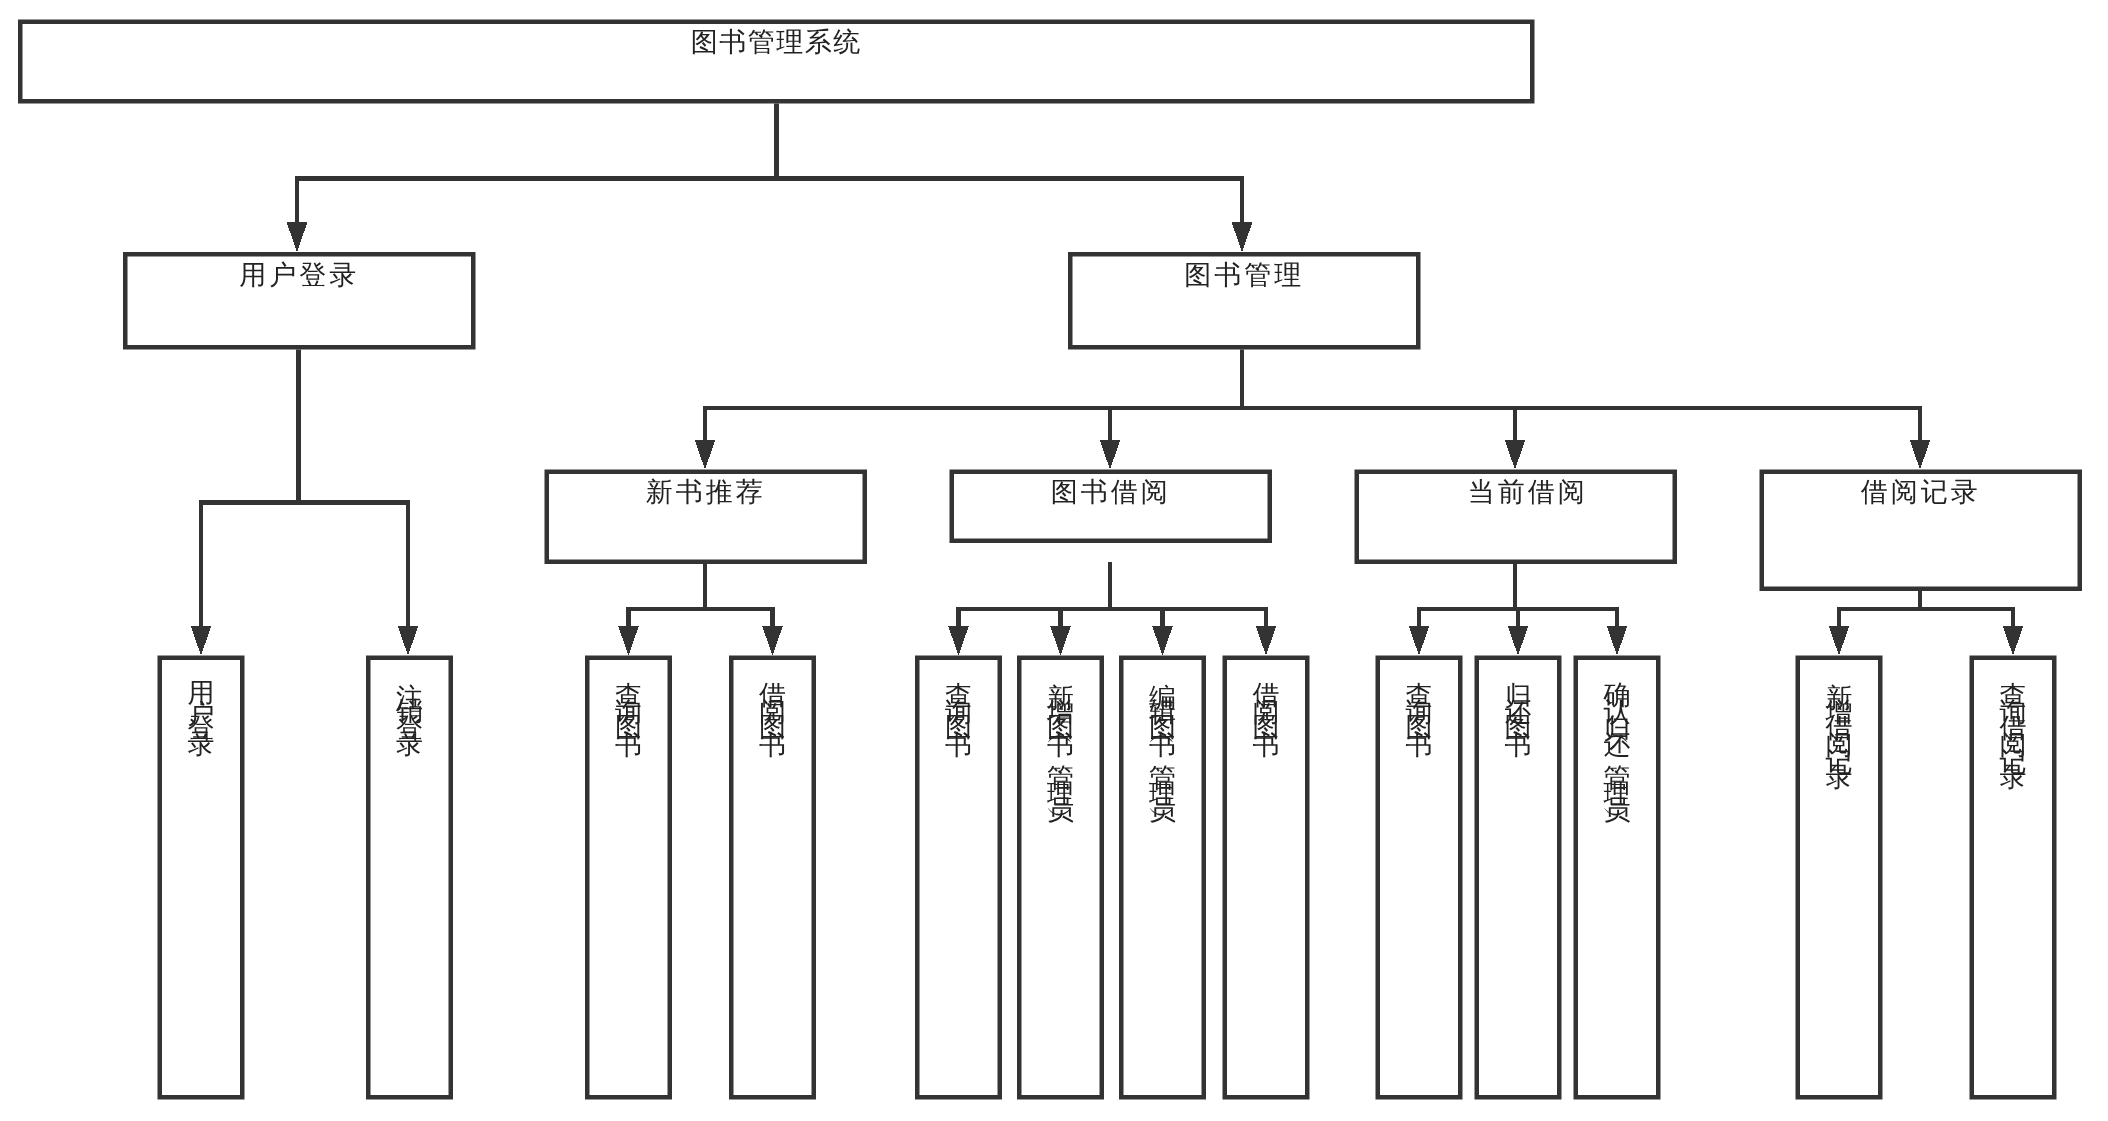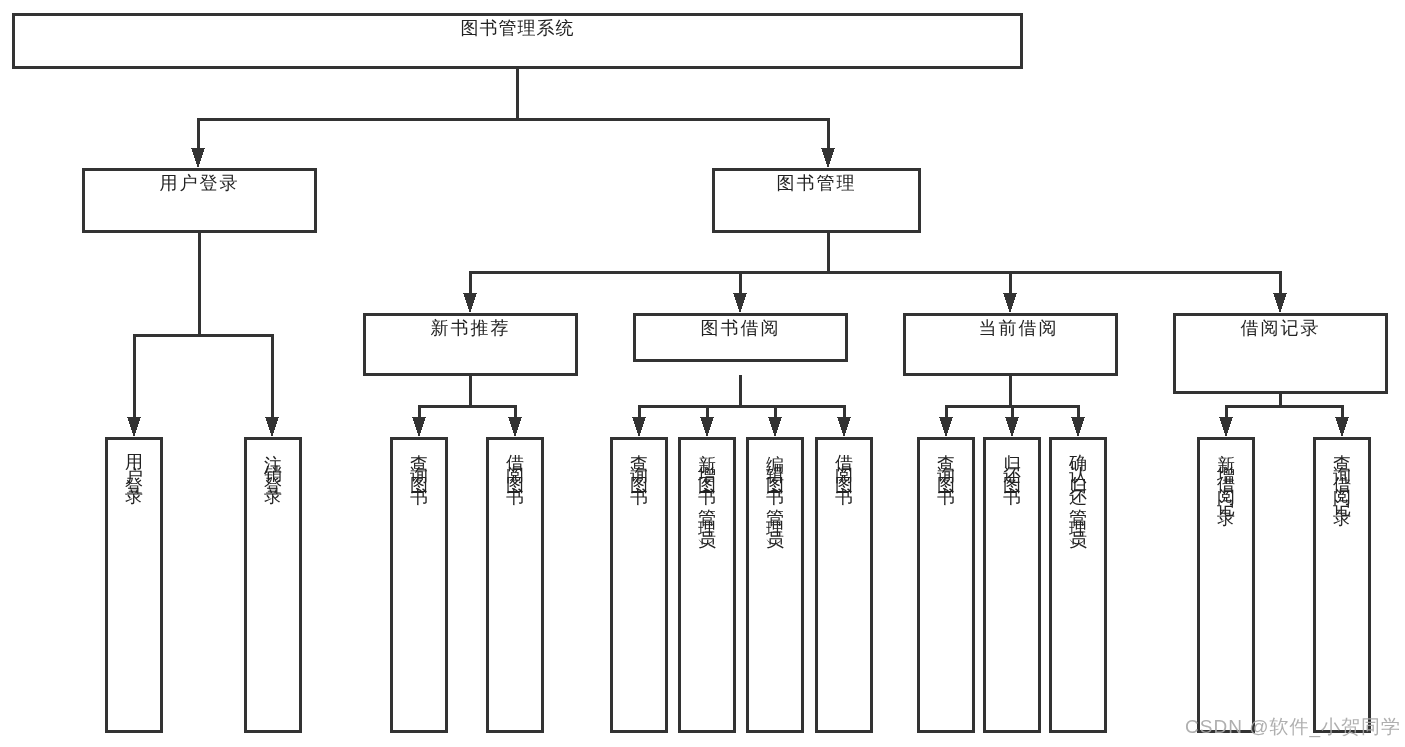--- a/index.html
+++ b/index.html
@@ -135,21 +135,21 @@
     </g>
   </svg>
 
   <div class="node hbox root-box" style="left:12px; top:13px; width:1011px; height:56px;">
     <span>图书管理系统</span>
   </div>
 
   <div class="node hbox" style="left:82px; top:168px; width:235px; height:65px;">
     <span>用户登录</span>
   </div>
-  <div class="node hbox" style="left:712px; top:168px; width:209px; height:65px;">
+  <div class="node hbox" style="left:712px; top:168px; width:235px; height:65px;">
     <span>图书管理</span>
   </div>
 
   <div class="node hbox" style="left:363px; top:313px; width:215px; height:63px;">
     <span>新书推荐</span>
   </div>
   <div class="node hbox" style="left:633px; top:313px; width:215px; height:49px;">
     <span>图书借阅</span>
   </div>
   <div class="node hbox" style="left:903px; top:313px; width:215px; height:63px;padding-left:16px;">
@@ -196,15 +196,14 @@
     <span class="vtext">确认归还（管理员）</span>
   </div>
 
   <div class="node vbox" style="left:1197px;">
     <span class="vtext">新增借阅记录</span>
   </div>
   <div class="node vbox" style="left:1313px;">
     <span class="vtext">查询借阅记录</span>
   </div>
 
-  <div class="watermark">CSDN @软件_小贺同学</div>
 
 </div>
 
 </body></html>

